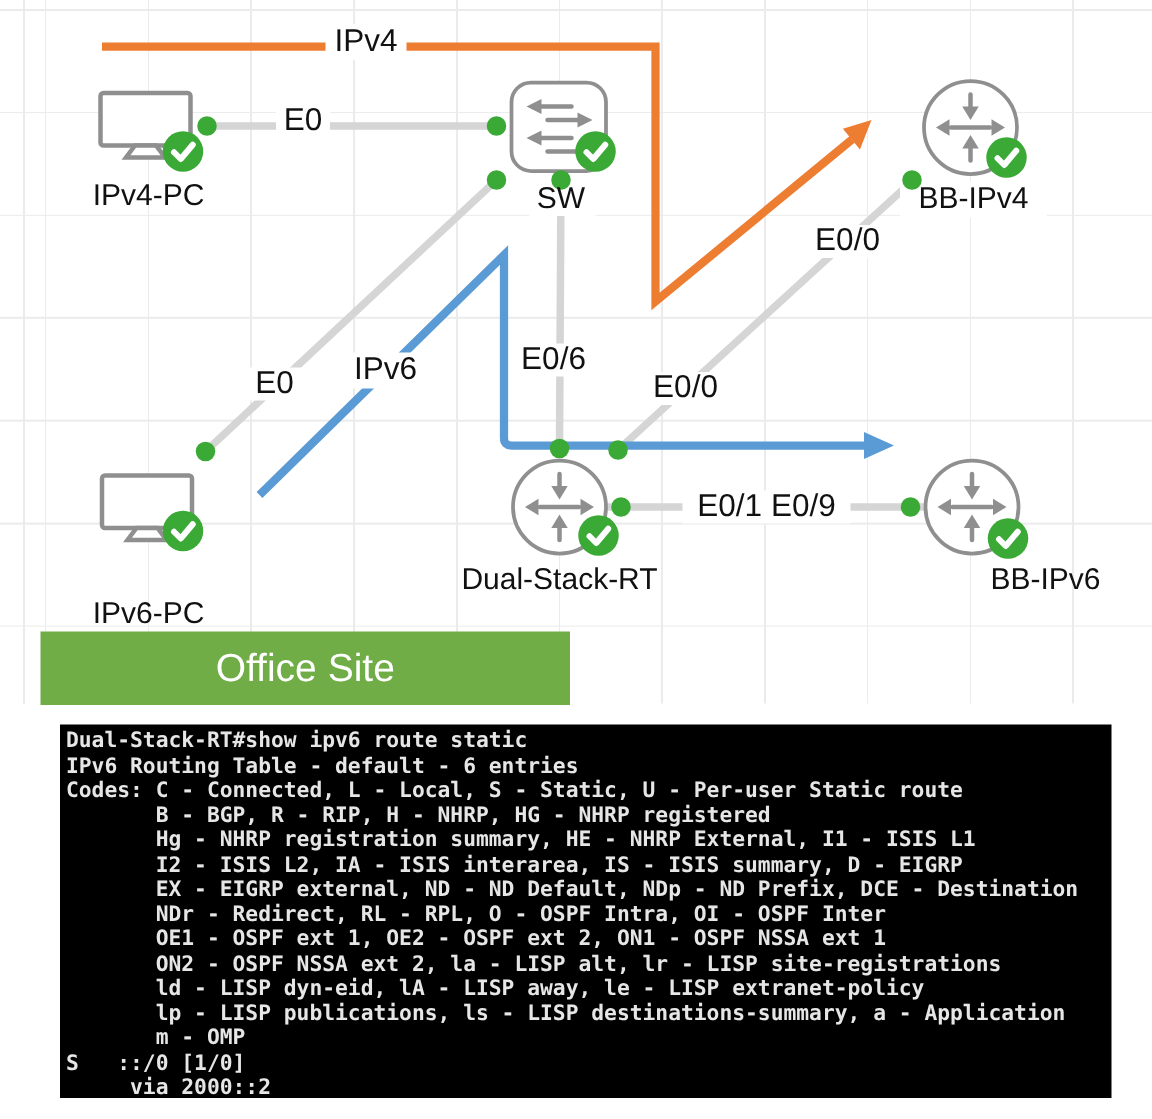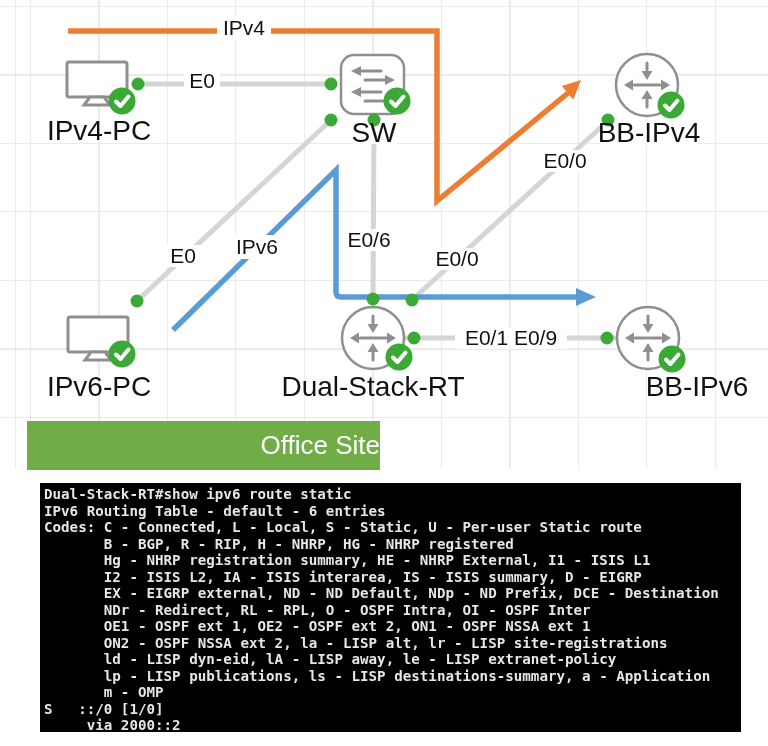--- a/index.html
+++ b/index.html
@@ -7,35 +7,35 @@
           font-family:"Liberation Sans",sans-serif;}
   
   .diagram{position:absolute;left:0;top:0;width:768px;height:469px;
     background-image:
       repeating-linear-gradient(to right,#ebebeb 0 1px,transparent 1px 68.5px),
       repeating-linear-gradient(to bottom,#ebebeb 0 1px,transparent 1px 68.5px);
     background-position:30px 0,0 6px;}
   .diagram svg{position:absolute;left:0;top:0;}
   .lbl{position:absolute;transform:translate(-50%,-50%);white-space:nowrap;
        color:#111;font-size:21px;line-height:1.05;}
-  .lbl.node{font-size:28px;}
+  .lbl.node{font-size:20px;}
   .link{stroke:var(--link_gray);stroke-width:5;fill:none;}
   .flow-ipv4{stroke:var(--orange_flow);stroke-width:5.5;fill:none;}
   .flow-ipv6{stroke:var(--blue_flow);stroke-width:5.5;fill:none;}
   .head-ipv4{fill:var(--orange_flow);}
   .head-ipv6{fill:var(--blue_flow);}
   .mask{fill:#ffffff;}
   .icon-stroke{stroke:var(--icon_gray);fill:#ffffff;}
   .glyph{stroke:var(--icon_gray);stroke-width:3;fill:none;stroke-linecap:round;}
   .glyph-head{fill:var(--icon_gray);stroke:none;}
   .dot{fill:var(--status_green);}
   .badge{fill:var(--status_green);}
   .badge-check{stroke:#ffffff;stroke-width:4;fill:none;stroke-linecap:round;stroke-linejoin:round;}
   
-  .bar{position:absolute;top:421px;height:49px;display:flex;align-items:center;justify-content:flex-end;
+  .bar{position:absolute;top:421px;height:49px;display:flex;align-items:center;justify-content:center;
        color:#ffffff;font-size:26px;}
   .bar-office{left:27px;width:353px;background:var(--office_green);}
   .bar-bb{left:380px;width:348px;background:var(--bb_blue);}
   
   .terminal{position:absolute;left:27px;top:470px;width:701px;height:249px;box-sizing:border-box;
     margin:13px;padding:3px 0 0 4px;background:var(--terminal_bg);color:var(--terminal_text);
     font-family:"DejaVu Sans Mono",monospace;font-weight:bold;font-size:14.2px;line-height:16.5px;
     white-space:pre;overflow:hidden;}
 </style>
 </head>
@@ -182,21 +182,21 @@
     <span class="lbl" style="left:244px;top:28px;">IPv4</span>
     <span class="lbl" style="left:202px;top:81px;">E0</span>
     <span class="lbl node" style="left:99px;top:131px;">IPv4-PC</span>
     <span class="lbl node" style="left:374px;top:133px;">SW</span>
     <span class="lbl node" style="left:649px;top:133px;">BB-IPv4</span>
     <span class="lbl" style="left:565px;top:161px;">E0/0</span>
     <span class="lbl" style="left:183px;top:256px;">E0</span>
     <span class="lbl" style="left:257px;top:247px;">IPv6</span>
     <span class="lbl" style="left:369px;top:240px;">E0/6</span>
     <span class="lbl" style="left:457px;top:259px;">E0/0</span>
-    <span class="lbl node" style="left:99px;top:387px;text-align:right;">IPv6-PC</span>
+    <span class="lbl node" style="left:99px;top:410px;text-align:right;">IPv6-PC</span>
     <span class="lbl node" style="left:373px;top:387px;">Dual-Stack-RT</span>
     <span class="lbl" style="left:511px;top:338px;">E0/1 E0/9</span>
     <span class="lbl node" style="left:650px;top:387px;margin-left:47px;">BB-IPv6</span>
   </div>
 
   <div class="bar bar-office">
     <span>Office Site</span>
   </div>
 
   <pre class="terminal">Dual-Stack-RT#show ipv6 route static

